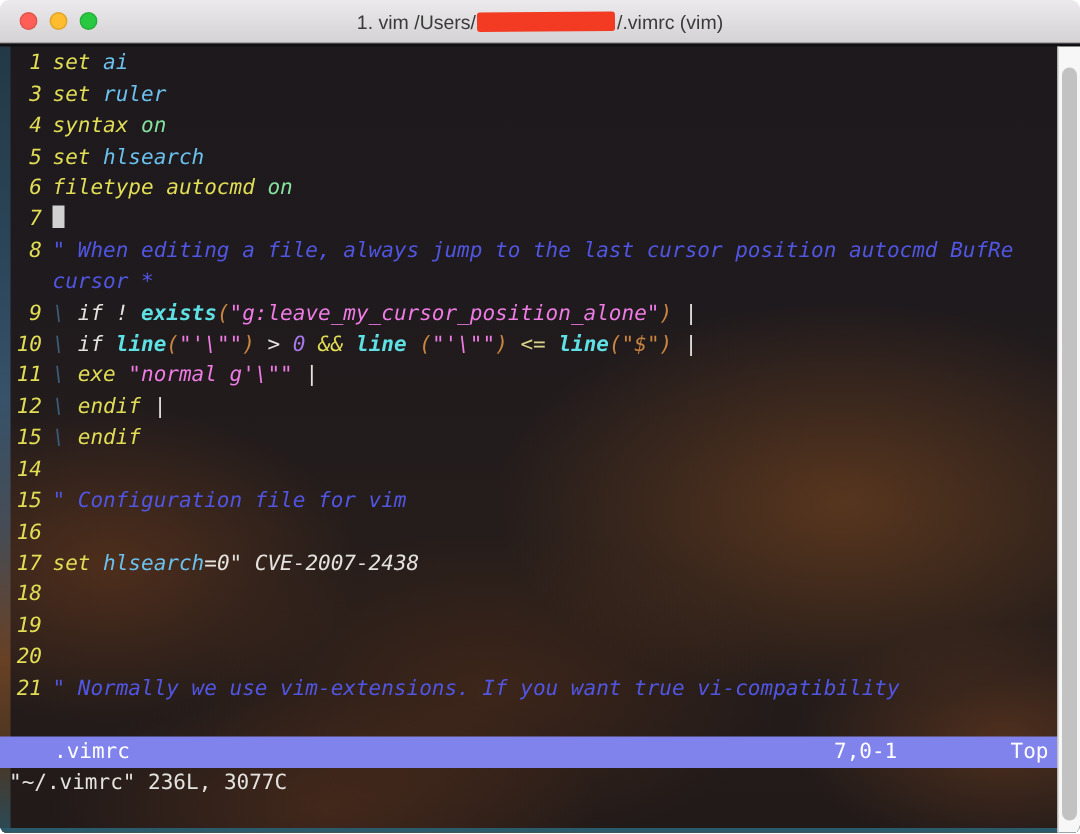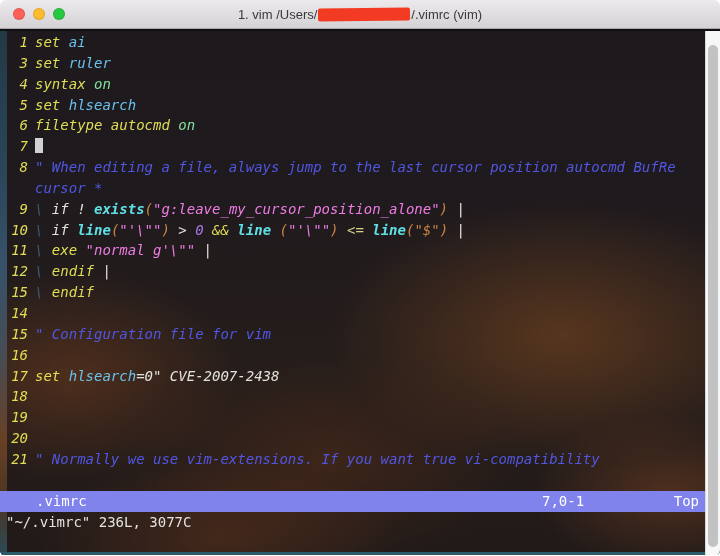--- a/index.html
+++ b/index.html
@@ -42,21 +42,21 @@
   
   .lines{position:relative;z-index:1;height:460px;padding:1px 0 0 8px;box-sizing:border-box;overflow:hidden;font-style:italic;}
   .row{white-space:pre;font-size:14px;line-height:20.85px;height:20.85px;}
   .gutter{display:inline-block;width:20px;margin-right:7px;text-align:right;}
   .cursor{display:inline-block;width:8px;height:15px;vertical-align:-2px;}
   
   .statusbar{
     position:relative;z-index:1;height:21px;font-size:14px;line-height:21px;
     display:flex;align-items:center;padding-left:36px;
   }
-  .statusbar .ruler{position:absolute;left:542px;}
+  .statusbar .ruler{position:absolute;left:556px;}
   .statusbar .toppos{position:absolute;right:6px;}
   .cmdline{position:relative;z-index:1;height:21px;font-size:14px;line-height:21px;white-space:pre;padding-left:6px;}
   
   .scrollbar{
     position:absolute;right:0;top:0;bottom:0;width:15px;background:#f7f7f7;
     border-left:1px solid #d8d8d8;box-sizing:border-box;z-index:2;
   }
   .thumb{position:absolute;left:2px;right:2px;top:14px;bottom:8px;border-radius:6px;background:#c2c2c2;}
 </style>
 <style>.c-yellow{color:#e1dd55;}.c-cyan{color:#6ac1ee;}.c-func{color:#5ee0e4;}.c-green{color:#85e29e;}.c-comment{color:#5156e2;}.c-pink{color:#ee7ce4;}.c-orange{color:#c98440;}.c-violet{color:#a678e8;}.c-paleyellow{color:#d6d388;}.c-navy{color:#3b5d7a;}.c-white{color:#e4e2de;}.c-func{font-weight:bold;}.gutter{color:#e1dd55;}.cursor{background:#d2d1d1;}.statusbar{background:#8083ec;color:#ffffff;}.cmdline{color:#e4e2de;}.redact{background:#f23b22;}</style></head>

